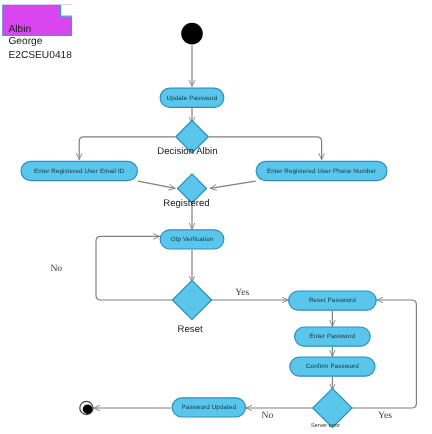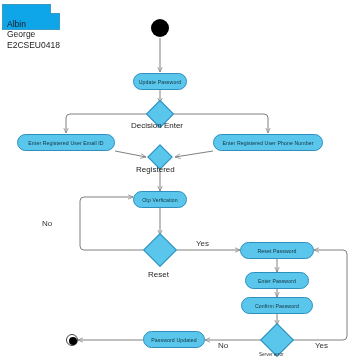--- a/index.html
+++ b/index.html
@@ -8,21 +8,21 @@
     background:#ffffff;
     font-family:"Liberation Sans", sans-serif;
     overflow:hidden;
     position:relative;
   }
   #canvas{position:absolute;left:0;top:0;width:360px;height:362px;}
   svg{position:absolute;left:0;top:0;}
 
   .note{
     position:absolute;
-    background:#0ea5e9;
+    background:#d946ef;
     border:1px solid #3C9BC4;
     box-sizing:border-box;
     color:#1b1b1b;
     font-size:8.5px;
     line-height:10.5px;
     padding:3px 4px;
     white-space:pre-line;
   }
   .note-fold{
     position:absolute;
@@ -74,21 +74,21 @@
     border-radius:50%;
     background:#000;
   }
 
   .lbl{
     position:absolute;
     color:#333333;
     white-space:nowrap;
   }
   .lbl-node{font-size:8px;color:#222;}
-  .lbl-edge{font-size:8px;color:#333;}
+  .lbl-edge{font-size:8px;color:#333;font-family:Liberation Serif, serif;}
   .lbl-small{font-size:4.6px;color:#333;}
 </style>
 </head>
 <body>
 
 <div id="canvas">
 
   <svg width="360" height="362">
     <defs>
       <marker id="arrow" viewBox="0 0 10 10" refX="9" refY="5" markerWidth="6" markerHeight="6" orient="auto-start-reverse">
@@ -165,21 +165,21 @@
 
   <div class="act" style="left:241px;top:297px;width:72px;height:17px;">
     <span>Confirm Password</span>
   </div>
 
   <div class="act" style="left:143px;top:331px;width:62px;height:17px;">
     <span>Password Updated</span>
   </div>
 
   <div class="diamond" style="left:150px;top:104px;width:20px;height:20px;"></div>
-  <div class="lbl lbl-node" style="left:131px;top:121px;">Decision Enter</div>
+  <div class="lbl lbl-node" style="left:131px;top:121px;">Decision Albin</div>
 
   <div class="diamond" style="left:151px;top:148px;width:18px;height:18px;"></div>
   <div class="lbl lbl-node" style="left:136px;top:165px;">Registered</div>
 
   <div class="diamond" style="left:148px;top:238px;width:24px;height:24px;"></div>
   <div class="lbl lbl-node" style="left:148px;top:270px;">Reset</div>
 
   <div class="diamond" style="left:265px;top:328px;width:24px;height:24px;"></div>
   <div class="lbl lbl-small" style="left:259px;top:352px;">Server error</div>
 

